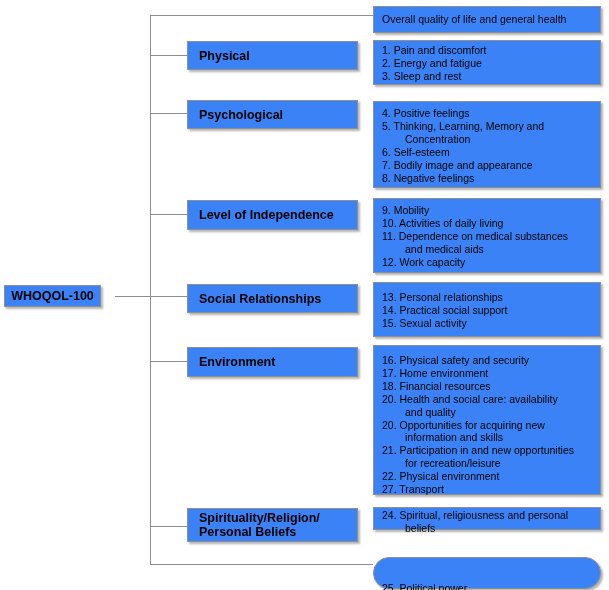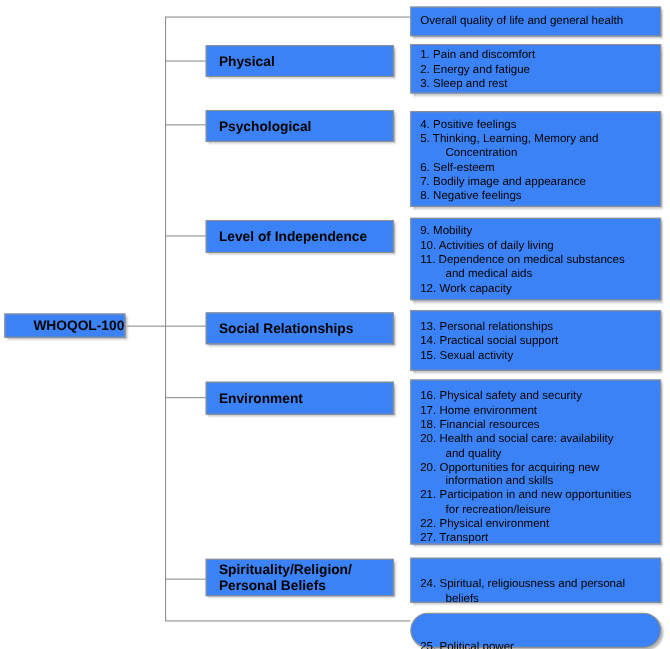--- a/index.html
+++ b/index.html
@@ -13,22 +13,22 @@
     overflow: hidden;
   }
   .box {
     position: absolute;
     background: #3b82f6;
     border: 1px solid #8f8f8f;
     box-shadow: 2px 2px 2px #b4b4b4;
     box-sizing: border-box;
   }
   .root-box {
-    left: 4px; top: 285px; width: 110px; height: 22px;
-    display: flex; align-items: center; justify-content: flex-end;
+    left: 4px; top: 285px; width: 97px; height: 22px;
+    display: flex; align-items: center; justify-content: center;
     font-weight: bold; font-size: 12.5px;
   }
   .domain-box {
     left: 187px; width: 171px;
     display: flex; align-items: center;
     padding-left: 11px;
     font-weight: bold; font-size: 12.5px; line-height: 14px;
     white-space: pre-line;
   }
   .d0 { top: 41px;  height: 29px; }
@@ -41,21 +41,21 @@
     left: 373px; width: 228px;
     font-size: 10.5px; line-height: 12.9px;
     padding: 0 2px 0 8px;
   }
   .overall-box { top: 6px; height: 27px; display: flex; align-items: center; }
   .f0 { top: 40px;  height: 45px;  padding-top: 3px; }
   .f1 { top: 101px; height: 87px;  padding-top: 5px; }
   .f2 { top: 198px; height: 75px;  padding-top: 5px; }
   .f3 { top: 282px; height: 55px;  padding-top: 8px; }
   .f4 { top: 345px; height: 150px; padding-top: 8px; }
-  .f5 { top: 507px; height: 41px;  padding-top: 17px; }
+  .f5 { top: 507px; height: 23px;  padding-top: 1px; }
   .f6 { top: 557px; height: 32px;  padding-top: 24px; border-radius: 16px; }
   .facet-item {
     padding-left: 23px;
     text-indent: -23px;
     white-space: pre-line;
   }
   .line { position: absolute; background: #8f8f8f; }
   .hline { height: 1px; }
   .vline { width: 1px; }
   .trunk        { left: 150px; top: 15px;  height: 550px; }

